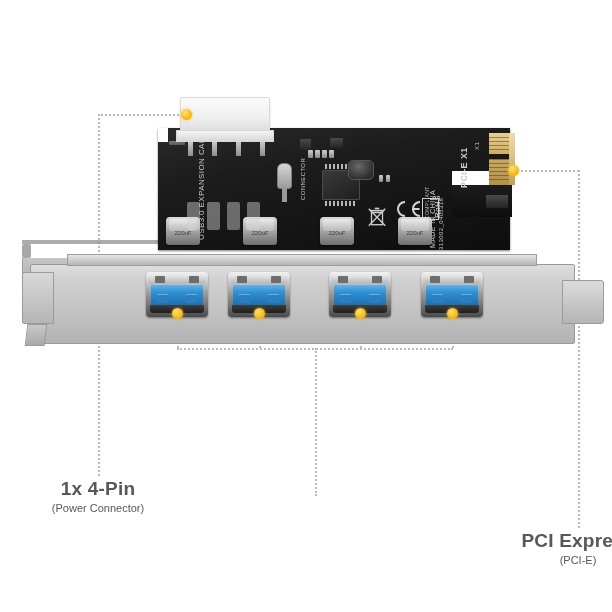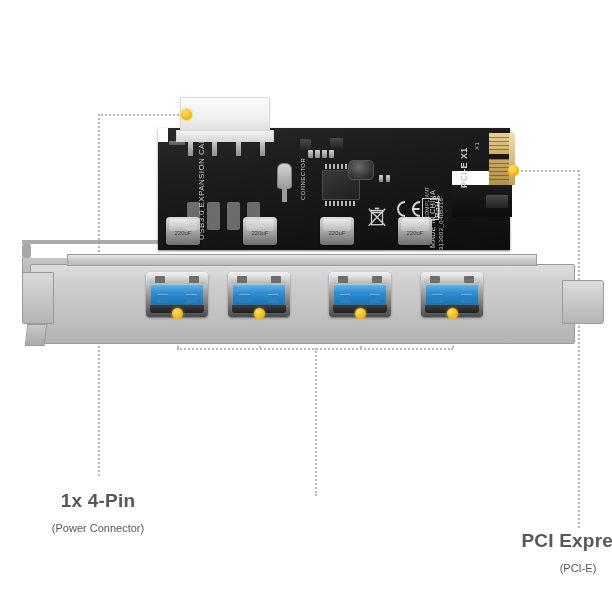--- a/index.html
+++ b/index.html
@@ -10,21 +10,21 @@
   .vline{position:absolute;border-left:2px dotted #b9b9b9;}
   .hline{position:absolute;border-top:2px dotted #b9b9b9;}
 
   .dot{position:absolute;width:11px;height:11px;border-radius:50%;
        background:radial-gradient(circle at 38% 32%,#ffe27a 0%,#f8bd1e 52%,#e8a706 100%);
        box-shadow:0 0 3px rgba(245,185,26,.85);}
 
   
   .lbl{position:absolute;color:#58585a;}
   .lbl .main{font-size:19px;font-weight:bold;letter-spacing:.2px;line-height:21px;white-space:nowrap;}
-  .lbl .sub{font-size:11px;font-weight:normal;line-height:14px;white-space:nowrap;margin-top:10px;}
+  .lbl .sub{font-size:11px;font-weight:normal;line-height:14px;white-space:nowrap;margin-top:2px;}
   .lbl.c{text-align:center;}
 
   
   #bracket{position:absolute;left:22px;top:240px;width:570px;height:125px;}
   .brk{position:absolute;background:linear-gradient(180deg,#dedede 0%,#cfcfcf 22%,#c3c3c3 58%,#b3b3b3 100%);
        border:1px solid #9a9a9a;box-sizing:border-box;}
   #brkmain{left:8px;top:24px;width:545px;height:80px;border-radius:2px;}
   #brkRail{left:45px;top:14px;width:470px;height:12px;
        background:linear-gradient(180deg,#e6e6e6 0%,#cfcfcf 45%,#b6b6b6 100%);
        border:1px solid #9c9c9c;box-sizing:border-box;}
@@ -303,21 +303,21 @@
     <div class="mouth"></div>
   </div>
 
   <div class="dot" style="left:181px;top:109px;"></div>
   <div class="dot" style="left:508px;top:165px;"></div>
   <div class="dot" style="left:172px;top:308px;"></div>
   <div class="dot" style="left:254px;top:308px;"></div>
   <div class="dot" style="left:355px;top:308px;"></div>
   <div class="dot" style="left:447px;top:308px;"></div>
 
-  <div class="lbl c" style="left:18px;top:490px;width:160px;">
+  <div class="lbl c" style="left:18px;top:478px;width:160px;">
     <div class="main">1x 4-Pin</div>
     <div class="sub">(Power Connector)</div>
   </div>
 
 
   <div class="lbl c" style="left:498px;top:530px;width:160px;">
     <div class="main">PCI Express</div>
     <div class="sub">(PCI-E)</div>
   </div>
 

